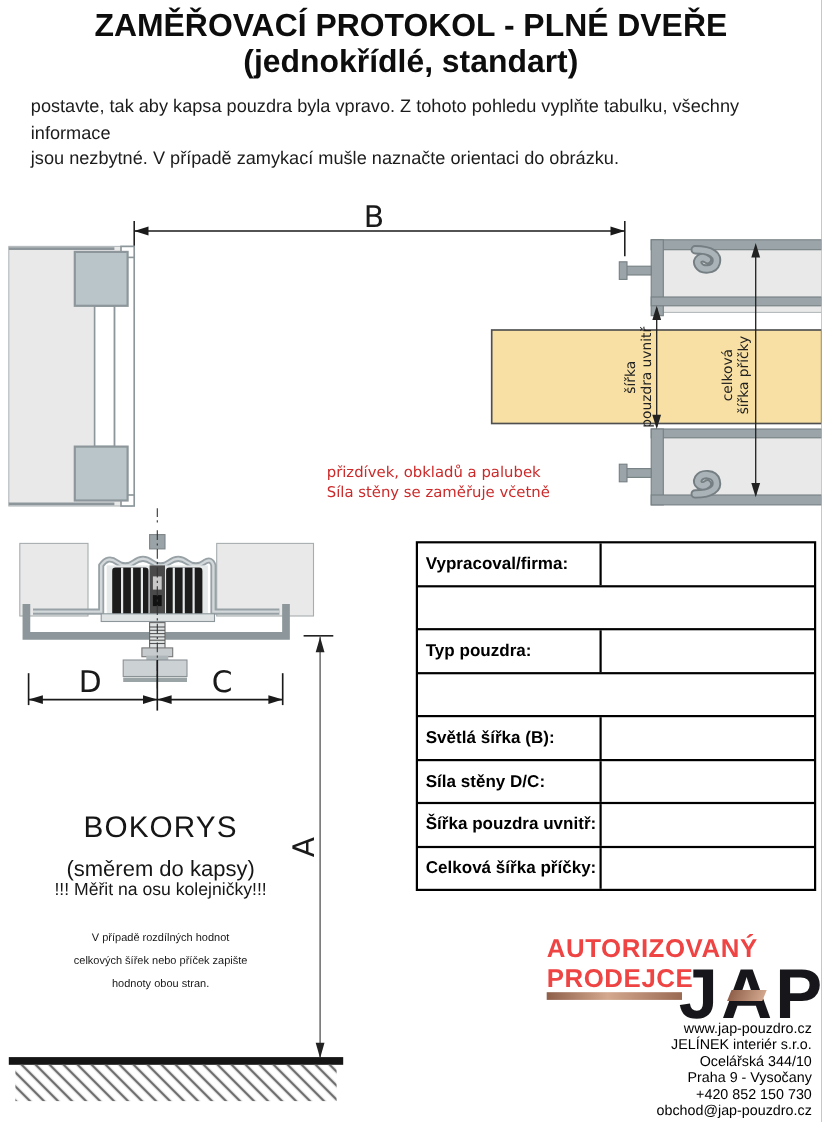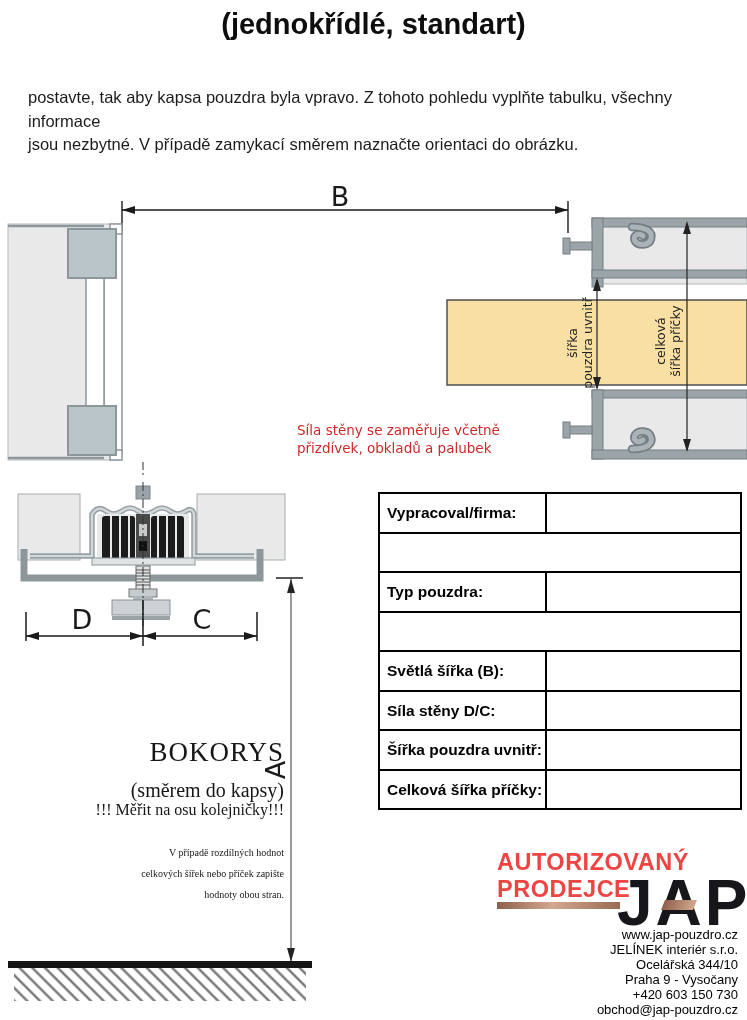--- a/index.html
+++ b/index.html
@@ -7,22 +7,22 @@
         font-family:"Liberation Sans",sans-serif;color:#111;}
   .abs{position:absolute;}
   
   #title{top:8px;left:0;width:747px;text-align:center;font-weight:bold;
          font-size:29px;line-height:32px;letter-spacing:0px;color:#0d0d0d;}
   #intro{top:86px;left:28px;width:705px;font-size:16.5px;line-height:23.5px;color:#1c1c1c;}
   
   #red-note{top:422px;left:297px;font-family:"DejaVu Sans",sans-serif;
             font-size:13.5px;line-height:17.5px;}
   
-  #bokorys{top:737px;left:8px;width:276px;text-align:right;
-           font-family:Liberation Serif, serif;color:#161616;}
+  #bokorys{top:737px;left:8px;width:276px;text-align:center;
+           font-family:Liberation Sans, sans-serif;color:#161616;}
   #bokorys .h{font-size:27px;line-height:30px;letter-spacing:1px;}
   #bokorys .s1{font-size:20px;line-height:20px;margin-top:13px;}
   #bokorys .s2{font-size:16px;line-height:20px;}
   #bokorys .note{margin-top:22px;font-size:10px;line-height:21px;}
   
   #form-table{top:492px;left:378px;width:360px;border:2.5px solid #000;background:#fff;}
   .frow{display:flex;border-top:2px solid #000;height:37.5px;}
   .frow:first-child{border-top:none;}
   .fcell-label{width:158px;border-right:2px solid #000;display:flex;align-items:center;
                padding-left:7px;font-weight:bold;font-size:15.5px;line-height:17px;color:#000;}
@@ -39,26 +39,27 @@
   #contact{top:928px;left:438px;width:300px;text-align:right;font-size:13px;
            line-height:14.9px;color:#000000;}
   svg text{font-family:"DejaVu Sans",sans-serif;}
 </style>
 </head>
 <body>
 
 <div id="page">
 
   <div class="abs" id="title">
+    <div>ZAMĚŘOVACÍ PROTOKOL - PLNÉ DVEŘE</div>
     <div>(jednokřídlé, standart)</div>
   </div>
 
   <div class="abs" id="intro">
     <div>postavte, tak aby kapsa pouzdra byla vpravo. Z tohoto pohledu vyplňte tabulku, všechny informace</div>
-    <div>jsou nezbytné. V případě zamykací směrem naznačte orientaci do obrázku.</div>
+    <div>jsou nezbytné. V případě zamykací mušle naznačte orientaci do obrázku.</div>
   </div>
 
   <svg class="abs" style="top:178px;left:0;" width="747" height="300" viewBox="0 178 747 300">
 
     <g stroke="#1a1a1a" stroke-width="1.4">
       <line x1="122" y1="210" x2="568" y2="210"></line>
       <line x1="122" y1="201" x2="122" y2="233"></line>
       <line x1="568" y1="201" x2="568" y2="233"></line>
       <polygon points="122,210 135,206 135,214" fill="#1a1a1a" stroke="none"></polygon>
       <polygon points="568,210 555,206 555,214" fill="#1a1a1a" stroke="none"></polygon>
@@ -115,22 +116,22 @@
 
     <text x="577" y="343" transform="rotate(-90 577 343)" font-size="12.5" fill="#222" text-anchor="middle">šířka</text>
     <text x="592" y="343" transform="rotate(-90 592 343)" font-size="12.5" fill="#222" text-anchor="middle">pouzdra uvnitř</text>
     <text x="665" y="341" transform="rotate(-90 665 341)" font-size="12.5" fill="#222" text-anchor="middle">celková</text>
     <text x="680" y="341" transform="rotate(-90 680 341)" font-size="12.5" fill="#222" text-anchor="middle">šířka příčky</text>
 
     <line x1="143" y1="462" x2="143" y2="478" stroke="#333" stroke-width="1" stroke-dasharray="8 3 2 3"></line>
   </svg>
 
   <div class="abs" id="red-note" style="color:#cc2a2a;">
+    <div>přizdívek, obkladů a palubek</div>
     <div>Síla stěny se zaměřuje včetně</div>
-    <div>přizdívek, obkladů a palubek</div>
   </div>
 
   <svg class="abs" style="top:480px;left:0;" width="330" height="530" viewBox="0 480 330 530">
     <defs>
       <pattern id="hatchp" patternUnits="userSpaceOnUse" width="9" height="9" patternTransform="rotate(-45)">
         <line x1="4.5" y1="0" x2="4.5" y2="9" stroke="#6b6b6b" stroke-width="2.2"></line>
       </pattern>
     </defs>
 
     <g>
@@ -245,17 +246,17 @@
   <div class="abs" id="dealer1">AUTORIZOVANÝ</div>
   <div class="abs" id="dealer2">PRODEJCE</div>
   <div class="abs" id="dealer-bar"></div>
   <div class="abs" id="brand">JAP</div>
   <div class="abs" id="brand-accent"></div>
   <div class="abs" id="contact">
     <div>www.jap-pouzdro.cz</div>
     <div>JELÍNEK interiér s.r.o.</div>
     <div>Ocelářská 344/10</div>
     <div>Praha 9 - Vysočany</div>
-    <div>+420 603 150 730</div>
+    <div>+420 852 150 730</div>
     <div>obchod@jap-pouzdro.cz</div>
   </div>
 
 </div>
 
 </body></html>

